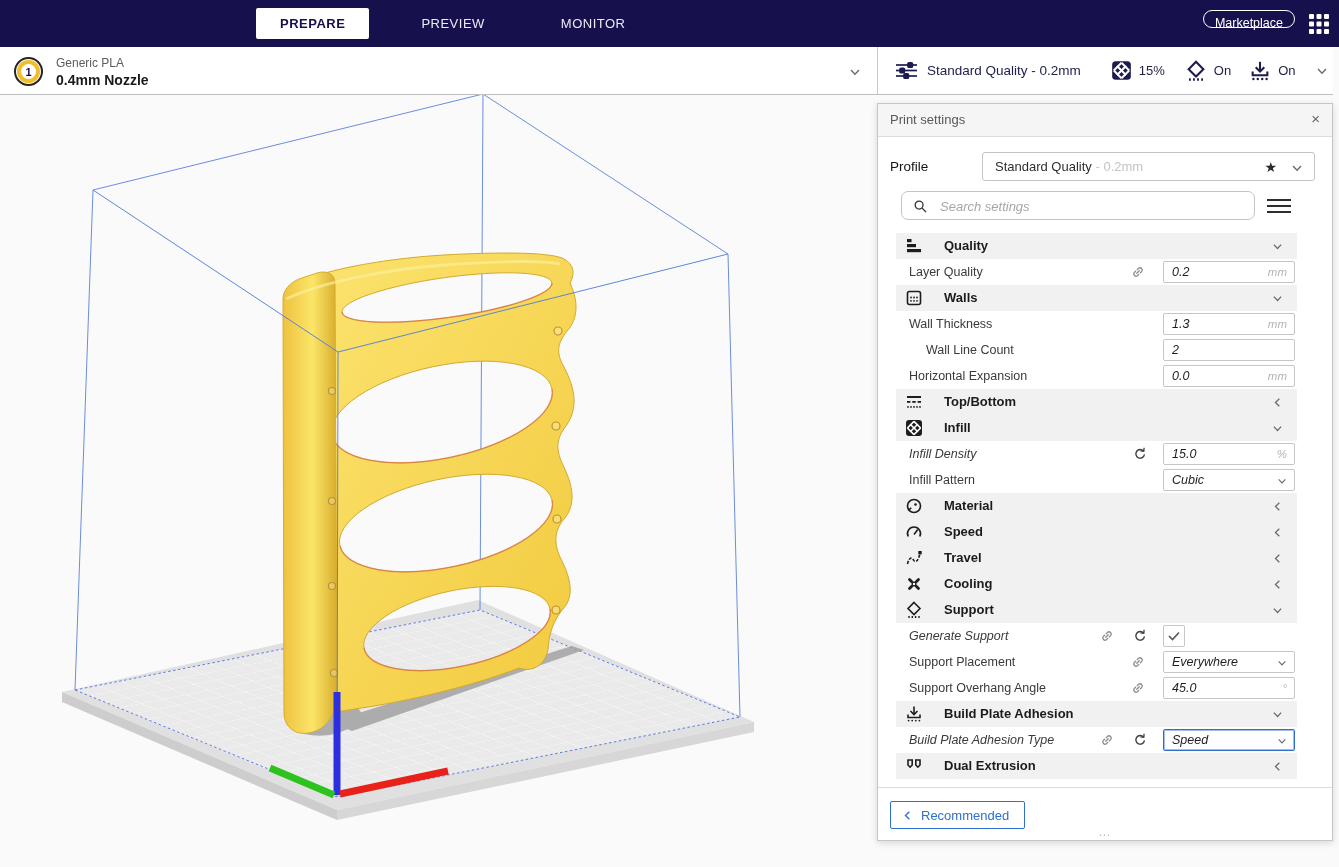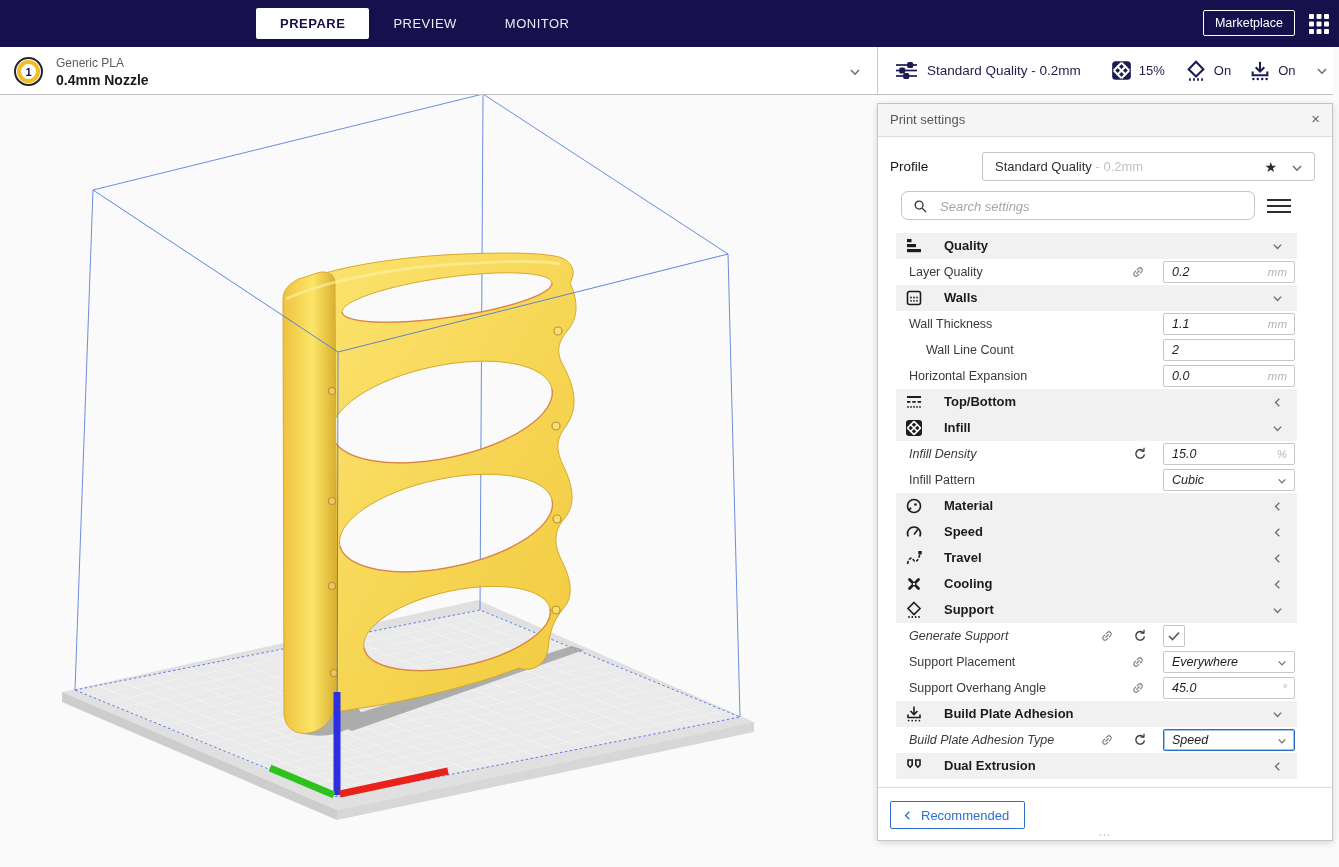--- a/index.html
+++ b/index.html
@@ -2,25 +2,25 @@
 <html><head>
 <meta charset="utf-8">
 <style>
   html,body{margin:0;padding:0;}
   body{width:1339px;height:867px;position:relative;background:#fafafa;
        font-family:"Liberation Sans",sans-serif;overflow:hidden;}
   svg{display:block;}
 
   
   .topbar{position:absolute;left:0;top:0;width:1339px;height:47px;background:#16114c;}
-  .tabs{position:absolute;left:256px;top:8px;display:flex;height:31px;}
+  .tabs{position:absolute;left:256px;top:8px;display:flex;height:31px;gap:28px;}
   .tab{color:#eceaf4;font-size:13px;letter-spacing:.5px;line-height:31px;padding:0 24px;cursor:default;}
   .tab.active{background:#fff;color:#16114c;font-weight:bold;border-radius:2px;}
-  .mkt{position:absolute;right:44px;top:10px;height:26px;line-height:24px;padding:0 11px;
-       border:1px solid #fff;border-radius:2px;color:#fff;font-size:12.5px;box-sizing:border-box;}
+  .mkt{position:absolute;right:44px;top:10px;height:18px;line-height:24px;padding:0 11px;
+       border:1px solid #fff;border-radius:12px;color:#fff;font-size:12.5px;box-sizing:border-box;}
   .apps{position:absolute;right:8px;top:12px;width:24px;height:24px;}
 
   
   .subbar{position:absolute;left:0;top:47px;width:1333px;height:48px;background:#fff;
           border-bottom:1px solid #bfbfbf;box-sizing:border-box;}
   .ext{position:absolute;left:14px;top:7px;display:flex;}
   .badge{width:29px;height:29px;border-radius:50%;border:2px solid #262626;box-sizing:border-box;
          position:relative;margin-top:3px;background:#fff;}
   .badge-inner{position:absolute;left:1px;top:1px;right:1px;bottom:1px;border-radius:50%;
          border:4px solid #f0be2a;display:flex;align-items:center;justify-content:center;
@@ -387,21 +387,21 @@
       <span class="chev">
           <svg width="11" height="11" viewBox="0 0 12 12">
             <use href="#i-chevd"></use>
           </svg>
         </span>
     </div>
 
     <div class="row">
       <span class="lbl">Wall Thickness</span>
       <div class="box">
-        <span class="val">1.1</span>
+        <span class="val">1.3</span>
         <span class="unit">mm</span>
       </div>
     </div>
 
     <div class="row">
       <span class="lbl ind">Wall Line Count</span>
       <div class="box">
         <span class="val">2</span>
       </div>
     </div>

